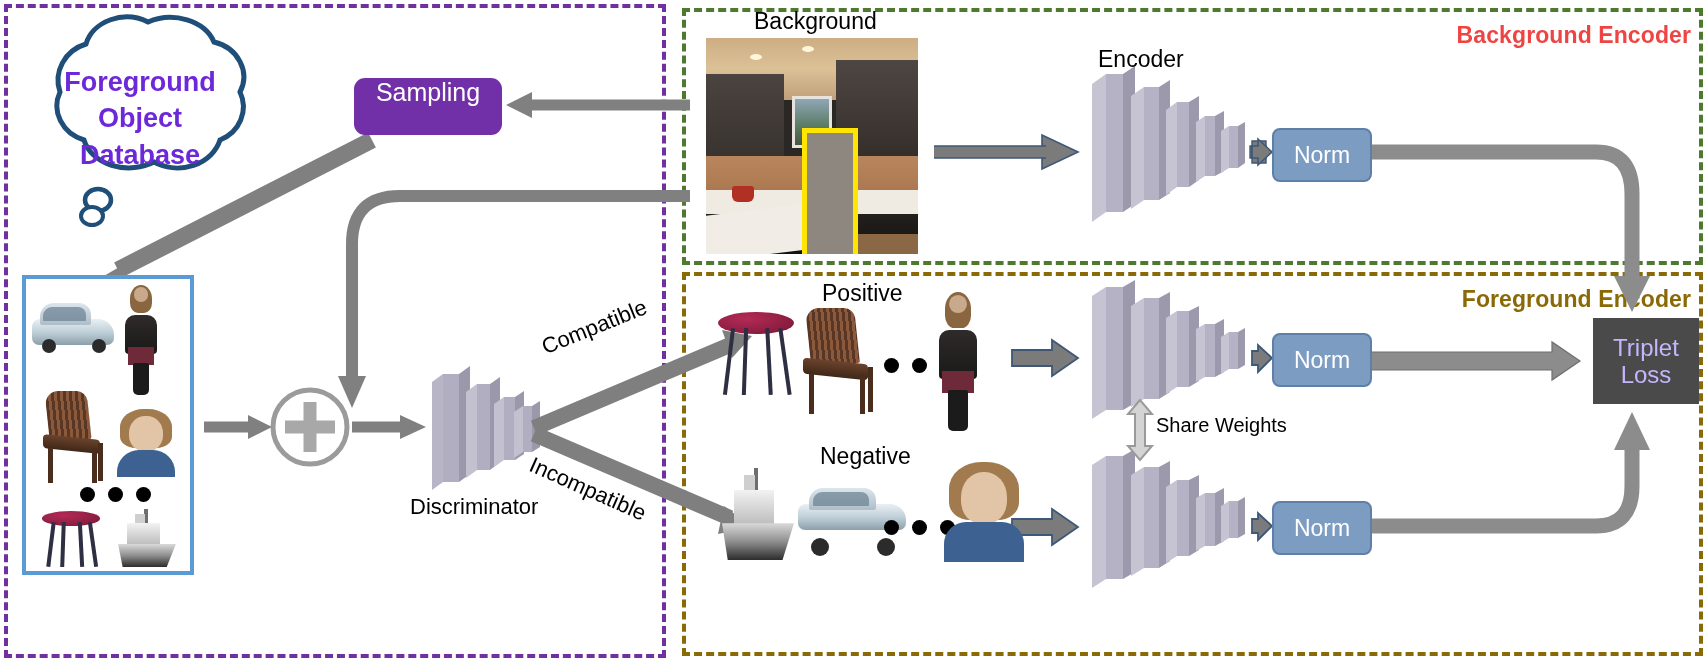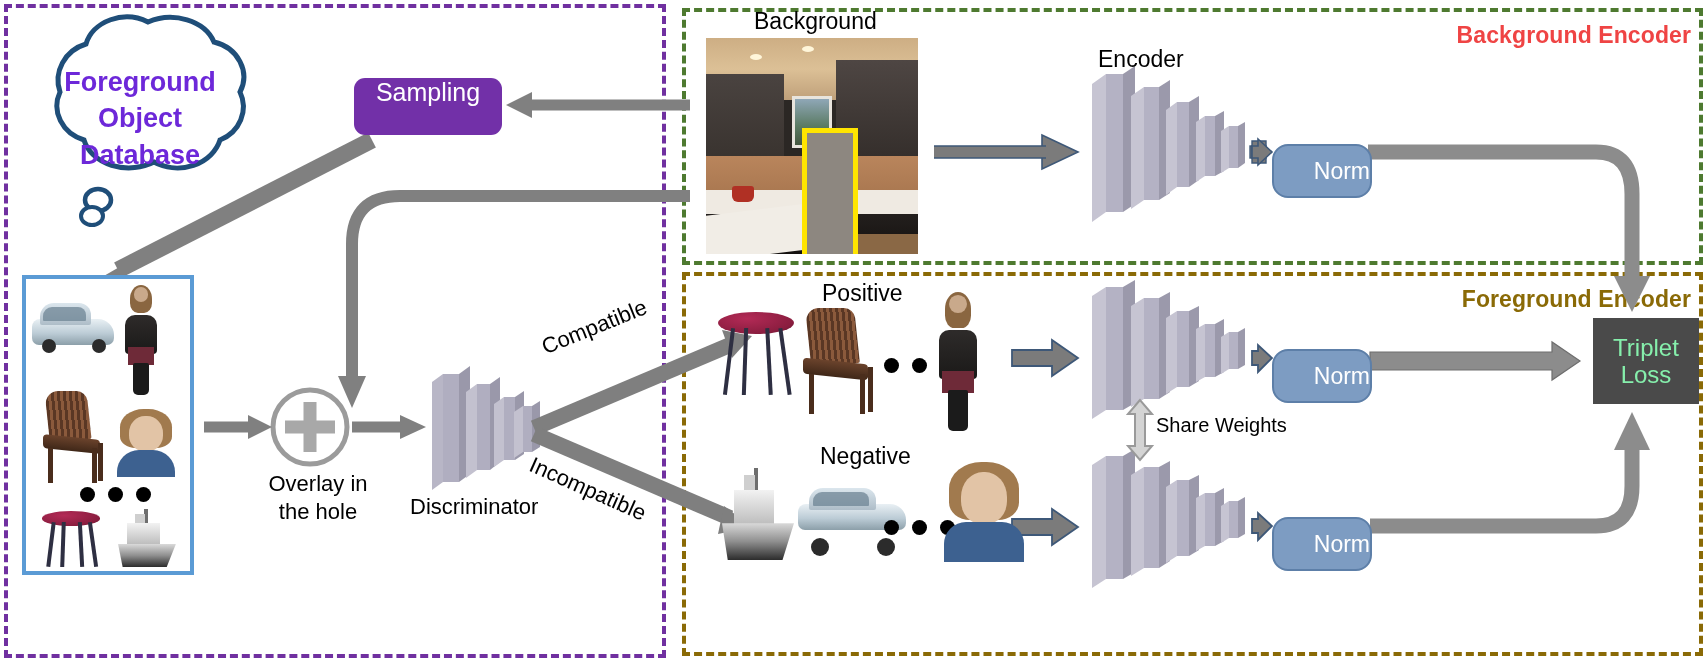--- a/index.html
+++ b/index.html
@@ -171,34 +171,34 @@
     left: 536px; top: 452px; font-size: 22px; color:#000; white-space:nowrap;
     transform: rotate(24deg); transform-origin: left top;
   }
 
   
   .norm-box {
     position:absolute;
     width: 96px; height: 50px;
     background:#7D9CC2;
     border: 2px solid #5D7FA8;
-    border-radius: 16px;
+    border-radius: 8px;
     color:#ffffff;
     font-size: 23px;
-    display:flex; align-items:center; justify-content:flex-end;margin-top:16px;
+    display:flex; align-items:center; justify-content:center;
   }
   #norm-bg { left: 1272px; top: 128px; }
   #norm-pos { left: 1272px; top: 333px; }
   #norm-neg { left: 1272px; top: 501px; }
 
   
   #triplet-loss {
     left: 1593px; top: 318px; width: 106px; height: 86px;
     background:#4A4A4A;
-    color:#86efac;
+    color:#c4b5fd;
     font-size: 24px;
     display:flex; flex-direction:column; align-items:center; justify-content:center;
     line-height:1.14; text-align:center;
   }
 
   
   #vec { position:absolute; left:0; top:0; width:1707px; height:662px; pointer-events:none; }
 
   
   .thumb { position:absolute; }
@@ -587,24 +587,20 @@
     </div>
 
     <div class="thumb" style="left:92px; top:230px; width:58px; height:58px;">
       <div class="ship-mast"></div>
         <div class="ship-tower"></div>
       <div class="ship-super"></div>
         <div class="ship-hull"></div>
     </div>
   </div>
 
-  <div class="abs" id="label-overlay">
-    <div>Overlay in</div>
-    <div>the hole</div>
-  </div>
   <div class="abs" id="label-discriminator">Discriminator</div>
   <div class="abs" id="label-compatible">Compatible</div>
   <div class="abs" id="label-incompatible">Incompatible</div>
 
   <div class="abs" id="label-background">Background</div>
   <div class="abs" id="bg-photo">
     <div class="kitchen-ceiling"></div>
     <div class="kitchen-light" style="left:44px; top:16px;"></div>
     <div class="kitchen-light" style="left:96px; top:8px;"></div>
     <div class="kitchen-light" style="left:150px; top:22px;"></div>

